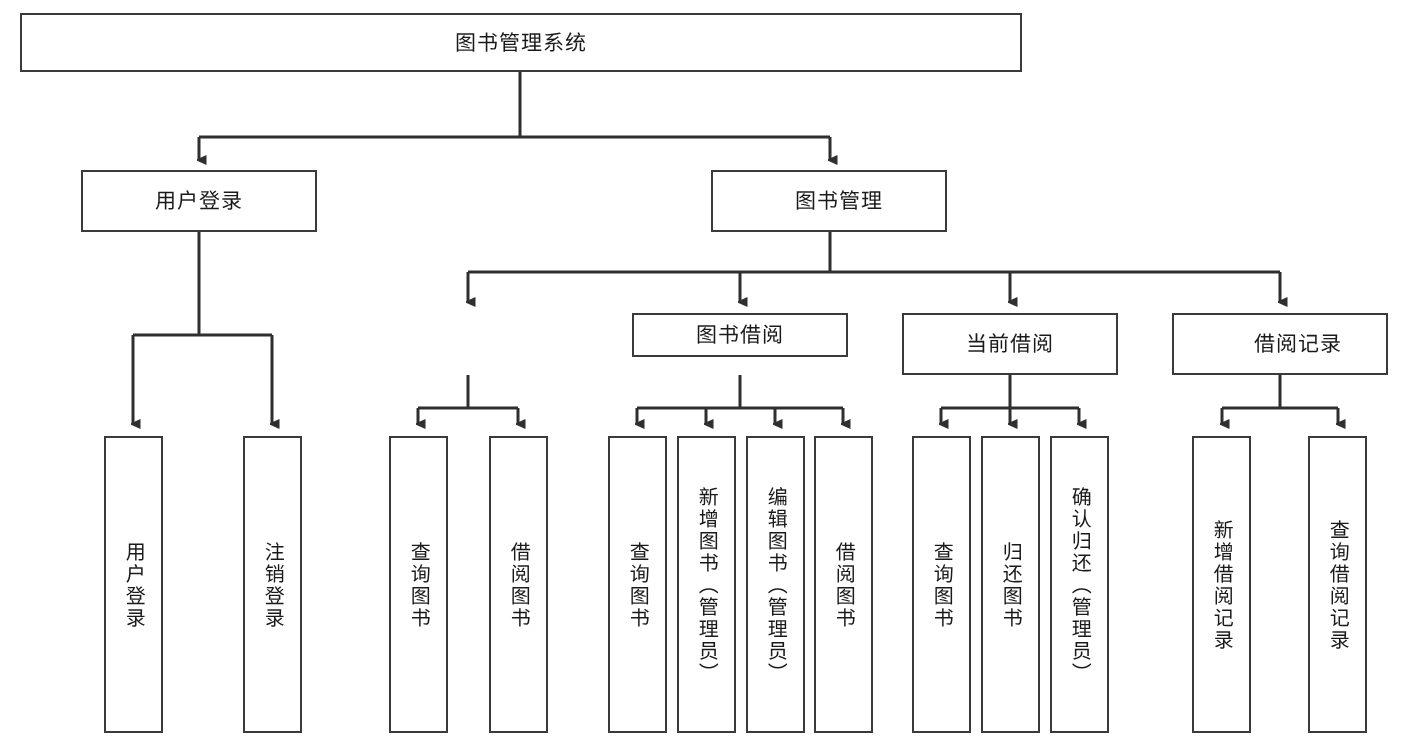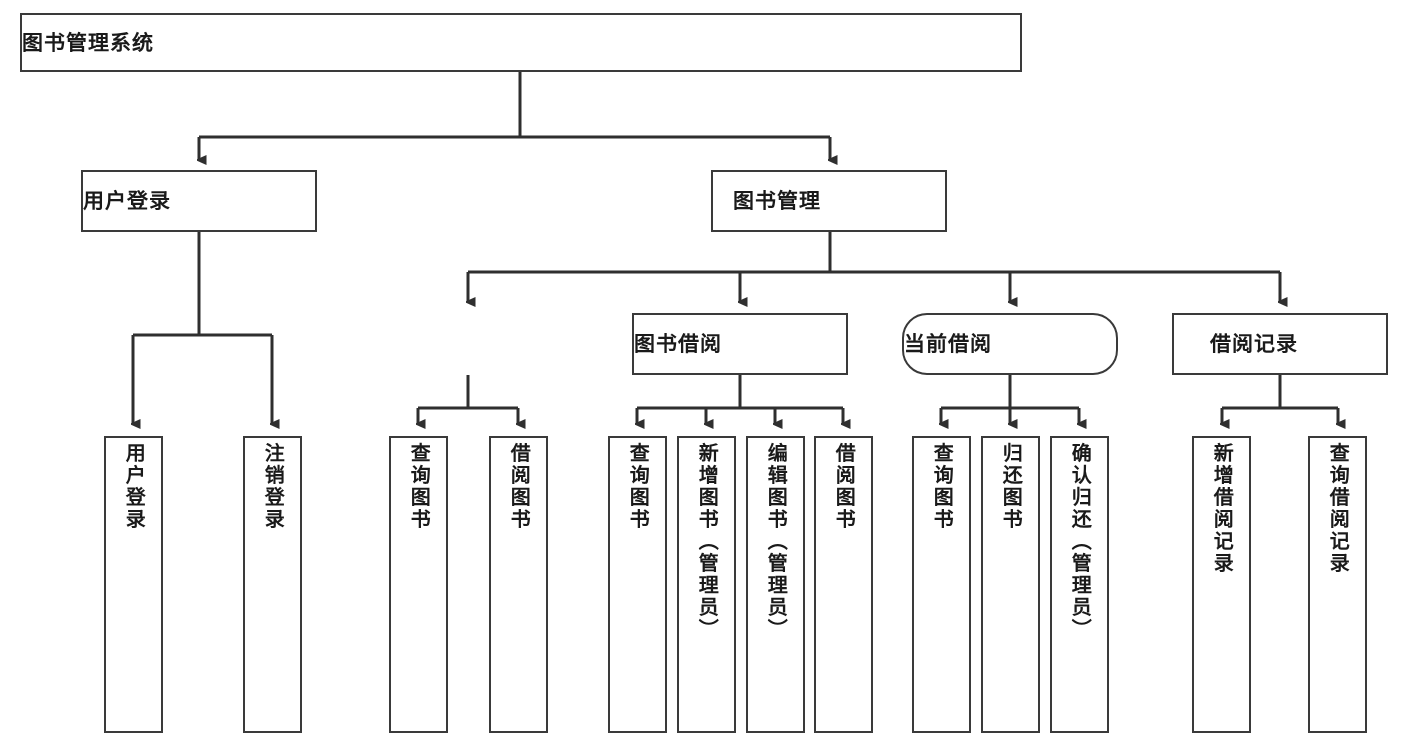--- a/index.html
+++ b/index.html
@@ -26,23 +26,22 @@
     height: 747px;
     pointer-events: none;
   }
   .node {
     position: absolute;
     box-sizing: border-box;
     background: #ffffff;
     border: 2px solid #3a3a3a;
     display: flex;
     align-items: center;
-    justify-content: flex-start;
+    justify-content: center;
     color: #1a1a1a;
-    font-weight: bold;
   }
   .node.horiz {
     font-size: 21px;
     letter-spacing: 1px;
     line-height: 1.2;
   }
   .node.vert {
     writing-mode: vertical-rl;
     text-orientation: upright;
     font-size: 20px;
@@ -127,25 +126,25 @@
 
   <div class="node horiz" style="left:81px; top:170px; width:236px; height:62px;">
     <span>用户登录</span>
   </div>
 
   <div class="node horiz" style="left:711px; top:170px; width:236px; height:62px;padding-left:20px;">
     <span>图书管理</span>
   </div>
 
 
-  <div class="node horiz" style="left:632px; top:313px; width:216px; height:62px;">
+  <div class="node horiz" style="left:632px; top:313px; width:216px; height:44px;">
     <span>图书借阅</span>
   </div>
 
-  <div class="node horiz" style="left:902px; top:313px; width:216px; height:62px;border-radius:25px;">
+  <div class="node horiz" style="left:902px; top:313px; width:216px; height:62px;">
     <span>当前借阅</span>
   </div>
 
   <div class="node horiz" style="left:1172px; top:313px; width:216px; height:62px;padding-left:36px;">
     <span>借阅记录</span>
   </div>
 
   <div class="node vert" style="left:104px; top:436px; width:59px; height:297px;">
     <span class="vlabel">用户登录</span>
   </div>

